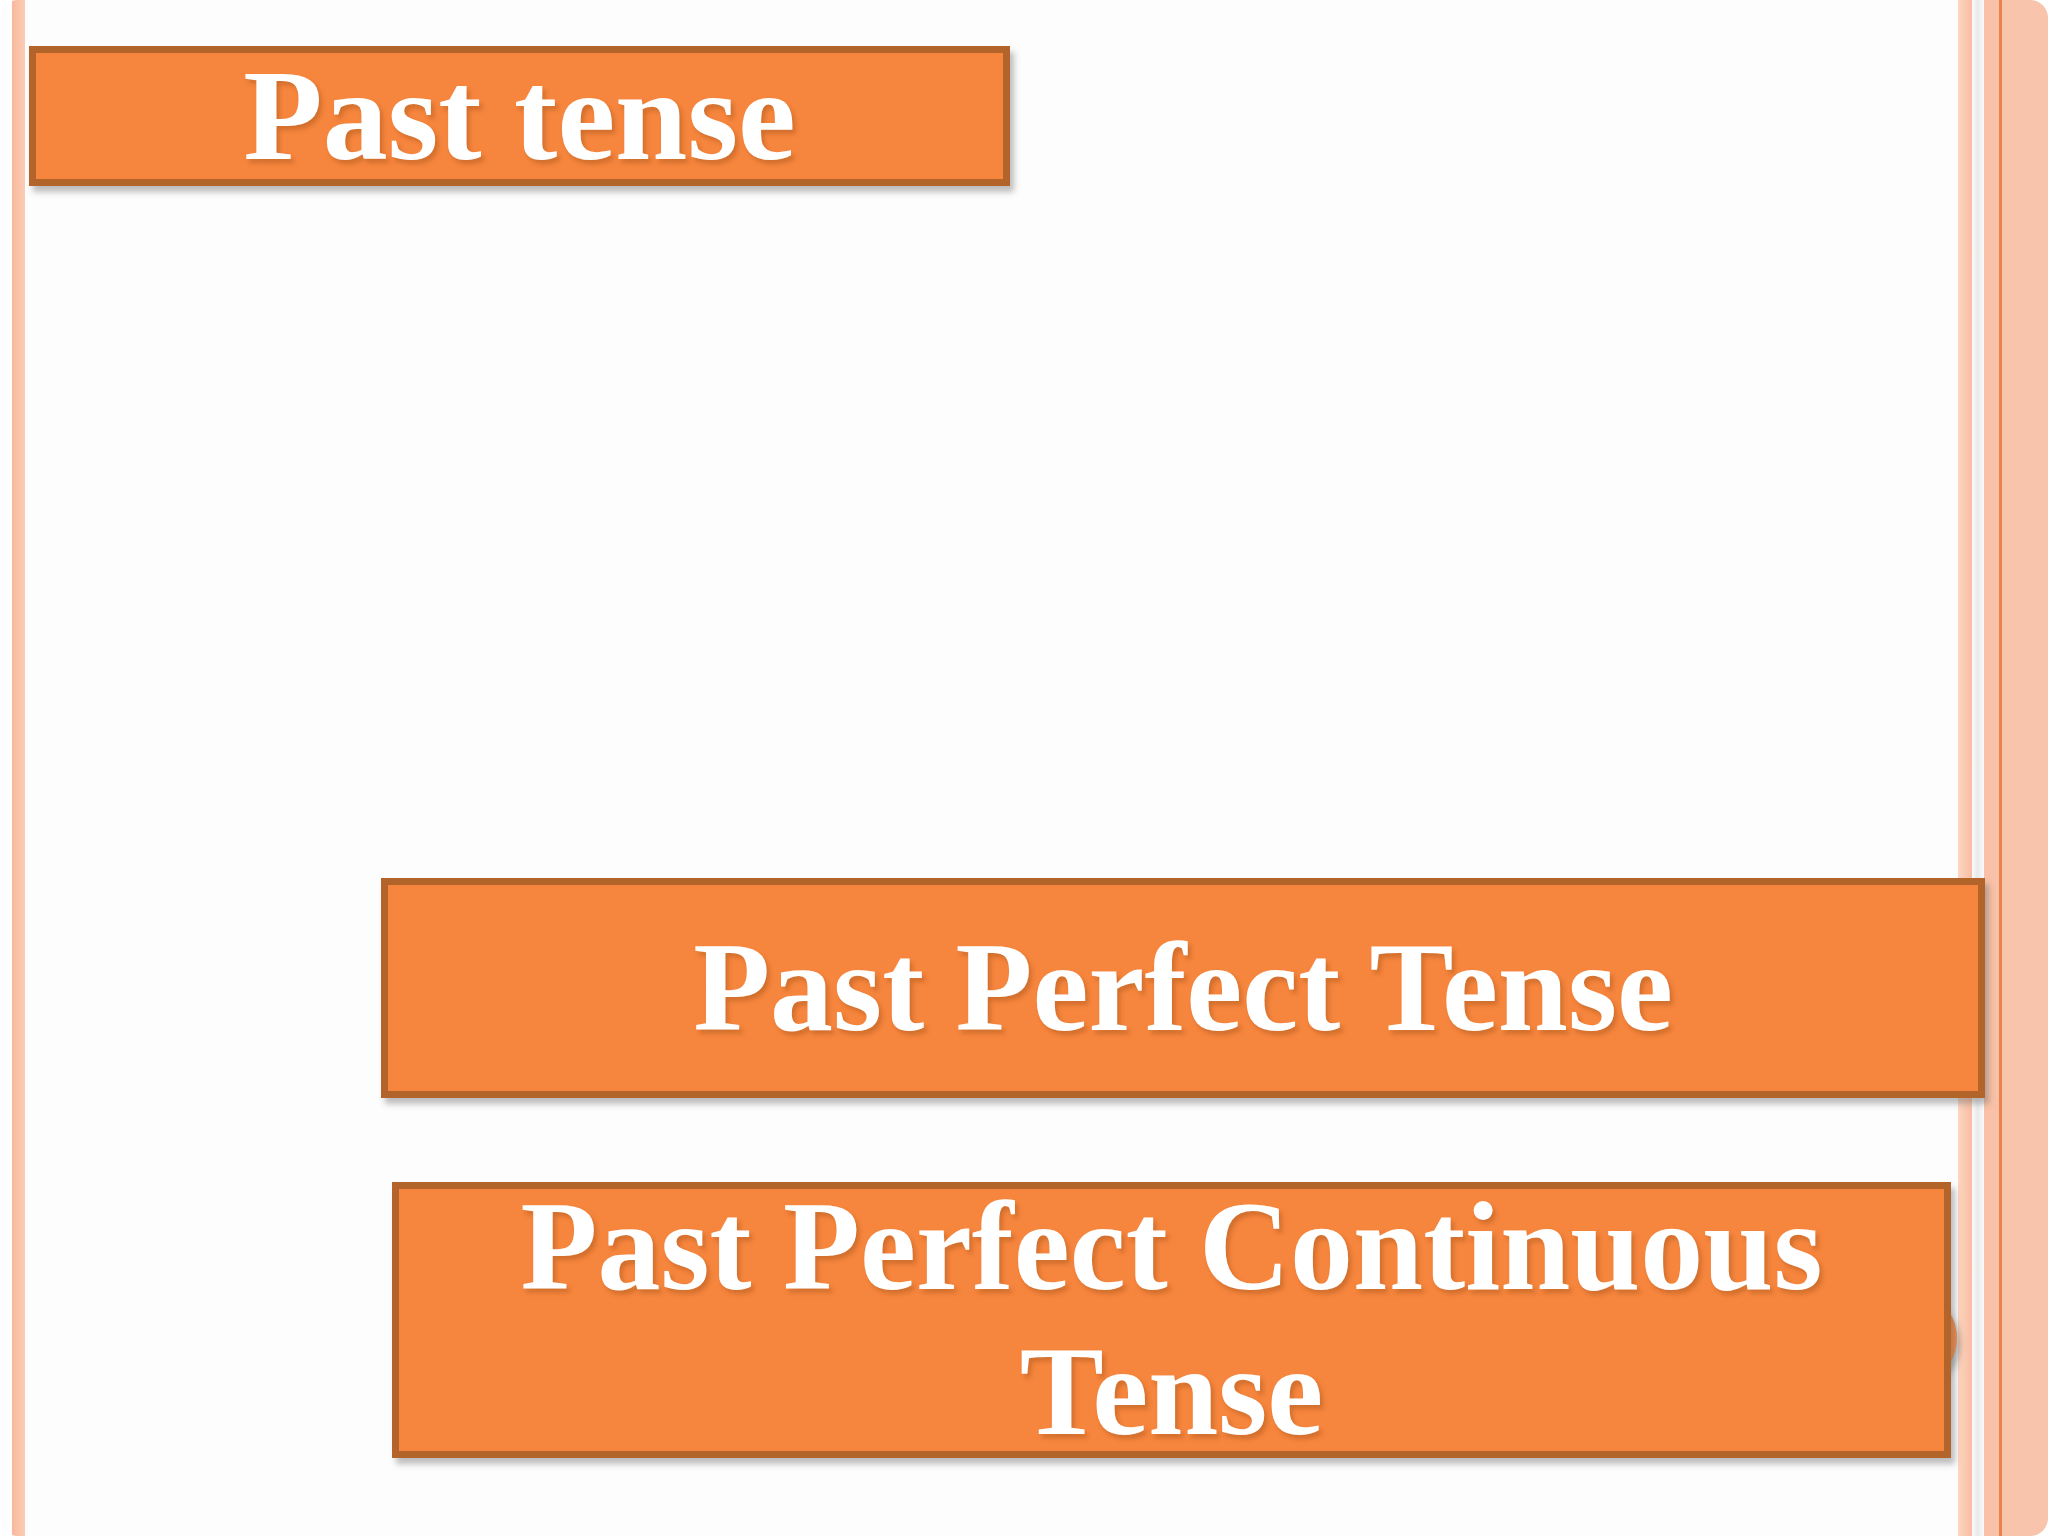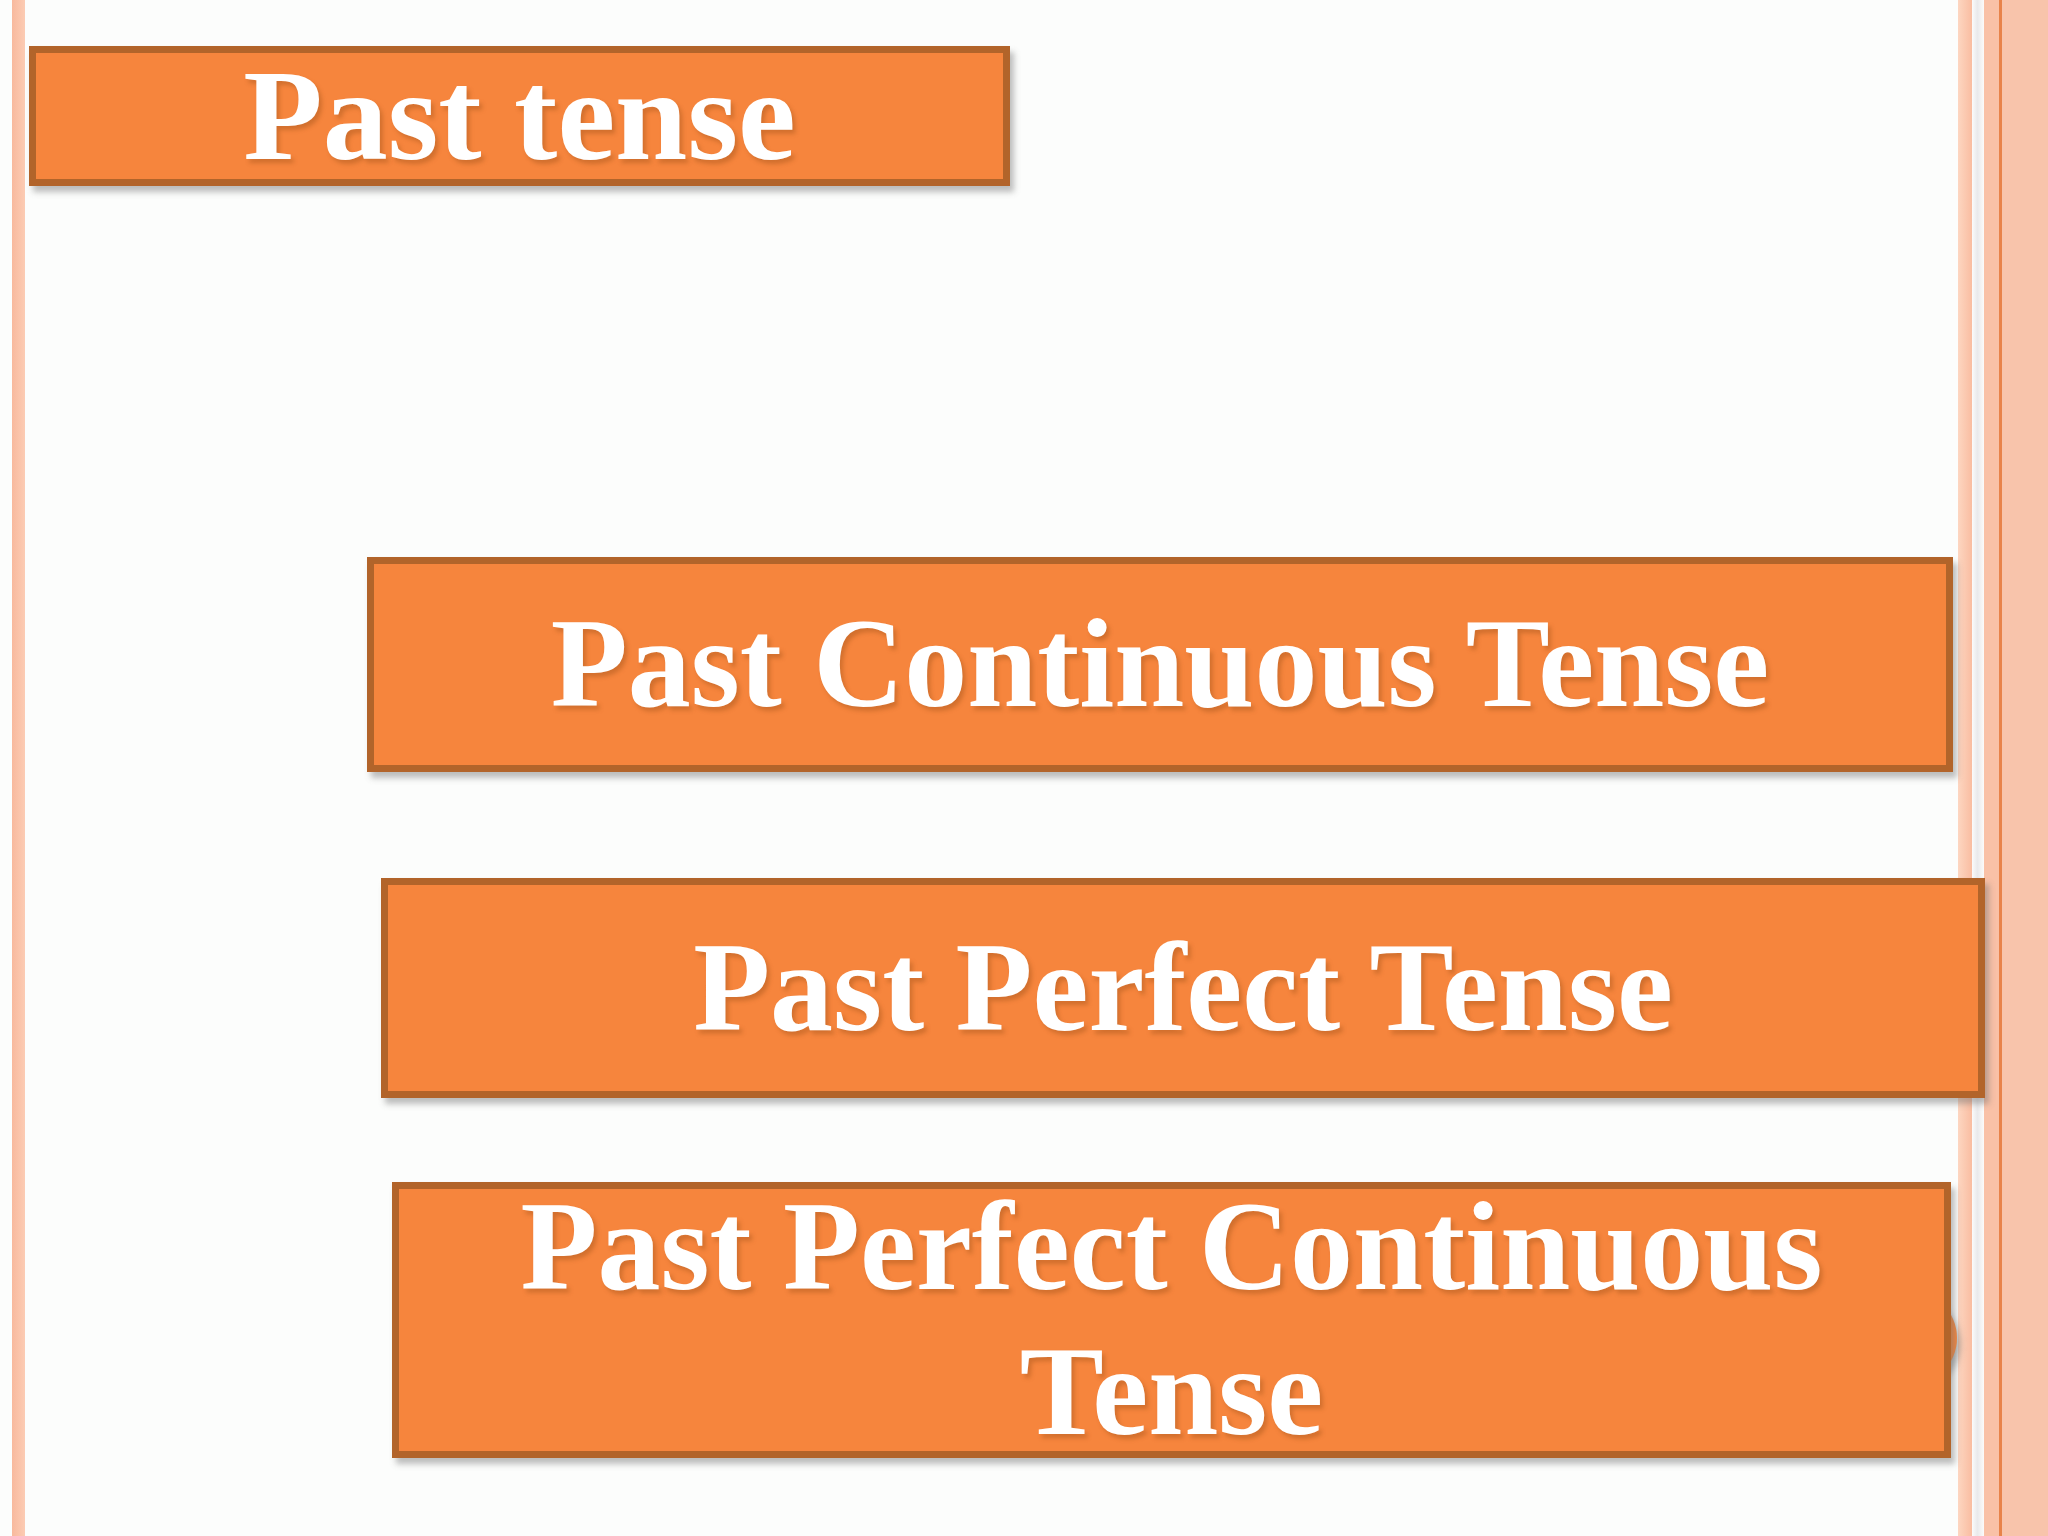--- a/index.html
+++ b/index.html
@@ -7,20 +7,21 @@
     padding: 0;
     background: #ffffff;
   }
   #slide {
     position: relative;
     width: 2048px;
     height: 1536px;
     background: #fcfdfc;
     overflow: hidden;
     font-family: "Liberation Serif", "DejaVu Serif", serif;
+    border-radius: 18px;
   }
 
   
   .v-stripe {
     position: absolute;
     top: 0;
     height: 100%;
     z-index: 0;
   }
   #left-stripe {
@@ -133,23 +134,20 @@
   <div class="v-stripe" id="right-accent-line"></div>
   <div class="v-stripe" id="right-band-c"></div>
 
   <div id="decorative-circle"></div>
 
   <div class="tense-box" id="title-box">
     <span>Past tense</span>
   </div>
 
 
-  <div class="tense-box" id="box-past-continuous">
-    <span>Past Continuous Tense</span>
-  </div>
 
   <div class="tense-box" id="box-past-perfect">
     <span>Past Perfect Tense</span>
   </div>
 
   <div class="tense-box" id="box-past-perfect-continuous">
     <span>Past Perfect Continuous Tense</span>
   </div>
 
 </div>

